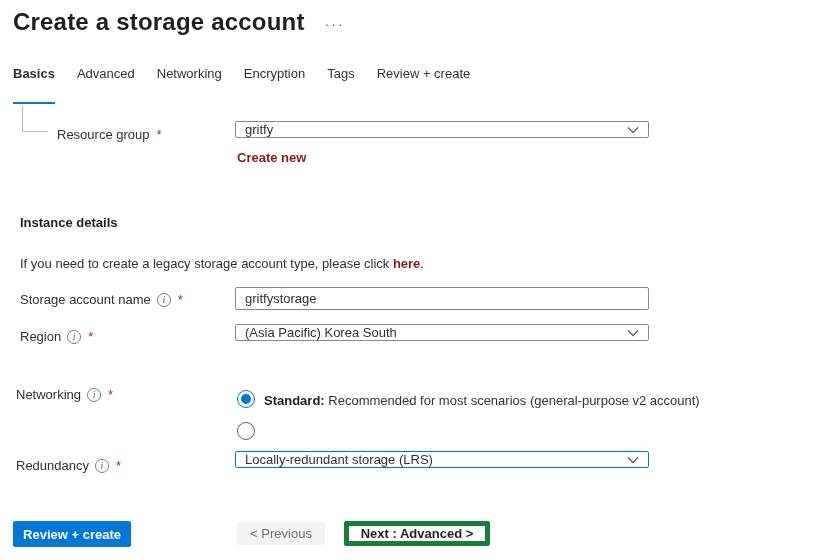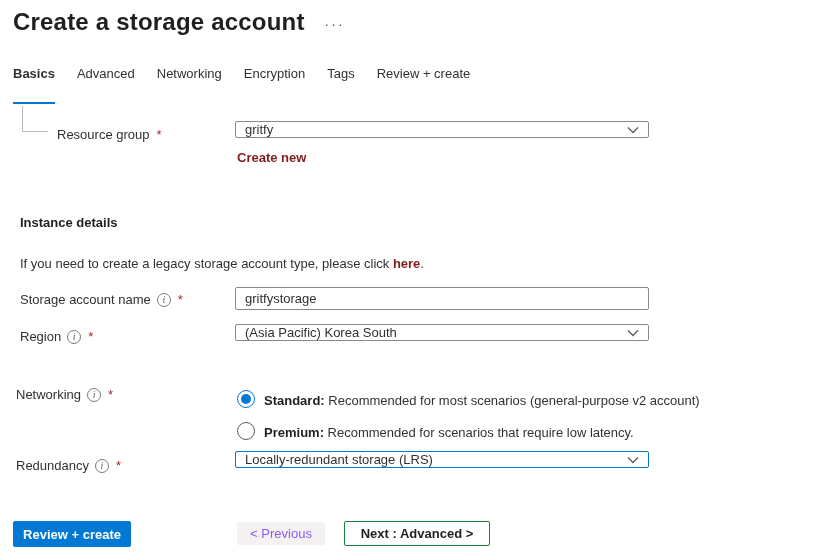--- a/index.html
+++ b/index.html
@@ -69,22 +69,22 @@
   .radio-premium { top: 422px; }
   .radio { width: 18px; height: 18px; border-radius: 50%; background: #fff; flex-shrink: 0; position: relative; }
   .radio.selected { border: 1px solid #0078d4; }
   .radio.selected::after { content: ""; position: absolute; inset: 3px; border-radius: 50%; background: #0078d4; }
   .radio.unselected { border: 1px solid #605e5c; }
   .radio-text b { font-weight: 700; color: #201f1e; }
 
   
   .btn { position: absolute; display: flex; align-items: center; justify-content: center; border-radius: 2px; cursor: pointer; font-size: 13px; }
   .btn-review { left: 13px; top: 521px; width: 118px; height: 26px; background: #0078d4; color: #ffffff; font-weight: 700; border: 1px solid #0078d4; }
-  .btn-previous { left: 237px; top: 522px; width: 88px; height: 23px; background: #f3f2f1; color: #8b5cf6; border: 1px solid #f3f2f1; cursor: default; }
-  .btn-next { left: 344px; top: 521px; width: 146px; height: 25px; background: #ffffff; color: #201f1e; font-weight: 700; border: 1px solid #15803d; }
+  .btn-previous { left: 237px; top: 522px; width: 88px; height: 23px; background: #f3f2f1; color: #737373; border: 1px solid #f3f2f1; cursor: default; }
+  .btn-next { left: 344px; top: 521px; width: 146px; height: 25px; background: #ffffff; color: #201f1e; font-weight: 700; border: 5px solid #15803d; }
 </style>
 </head>
 <body>
 
 <div class="page">
 
   <div class="title-row">
     <span class="page-title">Create a storage account</span>
     <span class="more-dots">···</span>
   </div>
@@ -148,21 +148,20 @@
         <span>i</span>
       </span>
     <span class="required">*</span>
   </div>
   <div class="radio-option radio-standard">
     <span class="radio selected"></span>
     <span class="radio-text"><b>Standard:</b> <span>Recommended for most scenarios (general-purpose v2 account)</span></span>
   </div>
   <div class="radio-option radio-premium">
     <span class="radio unselected"></span>
-    <span class="radio-text"><b>Premium:</b> <span>Recommended for scenarios that require low latency.</span></span>
   </div>
 
   <div class="field-label lbl-red">
     <span>Redundancy</span>
     <span class="info-icon">
         <span>i</span>
       </span>
     <span class="required">*</span>
   </div>
   <div class="field dd-red">

